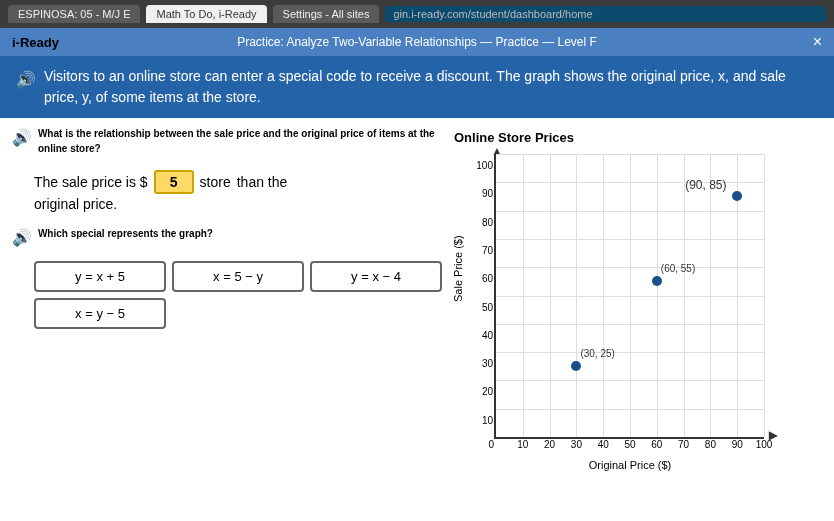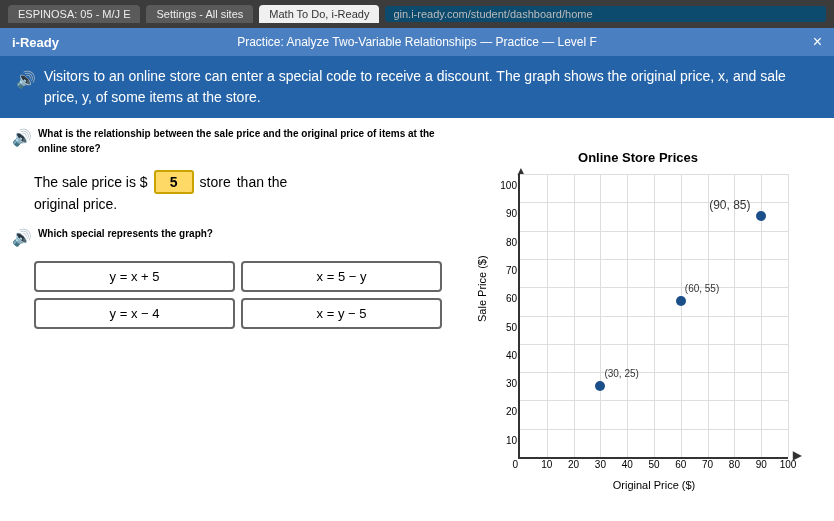--- a/index.html
+++ b/index.html
@@ -61,21 +61,21 @@
       display: flex;
       align-items: center;
       padding: 0 12px;
       height: 28px;
       font-size: 12px;
       position: relative;
     }
     .iready-logo {
       font-weight: bold;
       font-size: 13px;
-      color: #ffffff;
+      color: #000000;
     }
     .practice-title {
       position: absolute;
       left: 50%;
       transform: translateX(-50%);
       font-size: 12px;
       text-align: center;
       white-space: nowrap;
     }
     .close-x {
@@ -144,42 +144,41 @@
       border-radius: 3px;
       padding: 2px 8px;
       font-size: 14px;
       font-weight: bold;
       min-width: 40px;
       text-align: center;
     }
 
     .equation-grid {
       display: grid;
-      grid-template-columns: 1fr 1fr;
+      grid-template-columns: 1fr 1fr 1fr;
       gap: 6px;
       margin-left: 22px;
     }
     .eq-btn {
       border: 2px solid #666;
       border-radius: 4px;
       padding: 6px 10px;
       font-size: 13px;
       text-align: center;
       cursor: pointer;
       background: white;
     }
 
     
     .right-panel {
       flex: 1;
       display: flex;
       flex-direction: column;
-      align-items: center;
+      align-items: flex-start;
       padding-top: 4px;
-      margin-top: 20px;
     }
 
     .chart-title {
       font-size: 13px;
       font-weight: bold;
       margin-bottom: 4px;
     }
 
     .chart-container {
       position: relative;
@@ -210,22 +209,22 @@
     .axis-arrow-x {
       right: -14px;
       bottom: -5px;
     }
   </style>
 </head>
 <body>
 
 <div class="browser-bar">
   <span class="browser-tab">ESPINOSA: 05 - M/J E</span>
+  <span class="browser-tab active">Math To Do, i-Ready</span>
   <span class="browser-tab">Settings - All sites</span>
-  <span class="browser-tab active">Math To Do, i-Ready</span>
   <span class="browser-url">gin.i-ready.com/student/dashboard/home</span>
 </div>
 
 <div class="main">
 
   <div class="top-header">
     <span class="iready-logo">i-Ready</span>
     <span class="practice-title">Practice: Analyze Two-Variable Relationships — Practice — Level F</span>
     <span class="close-x">×</span>
   </div>

